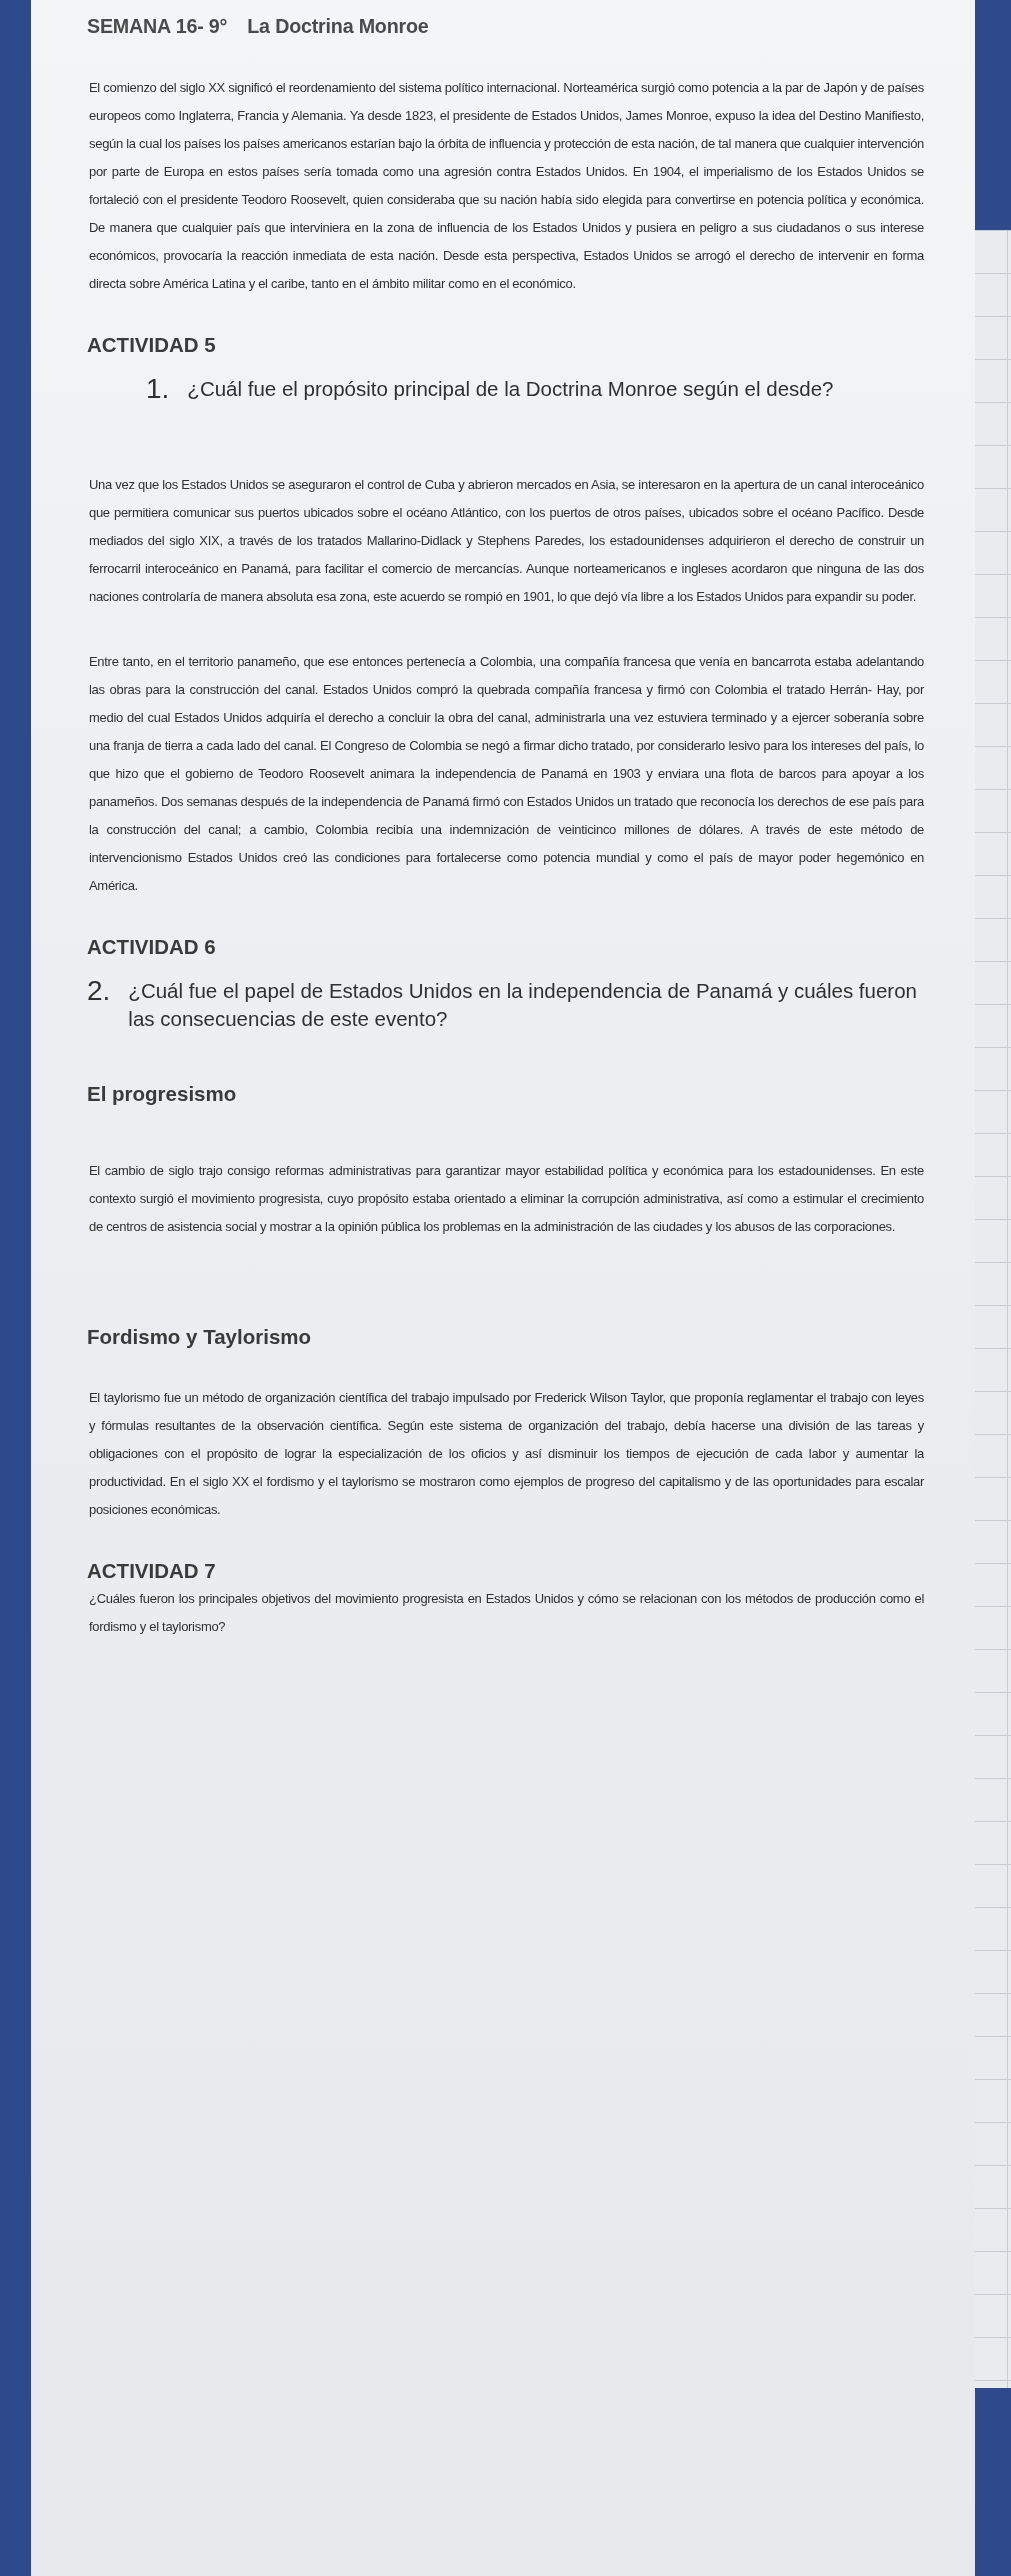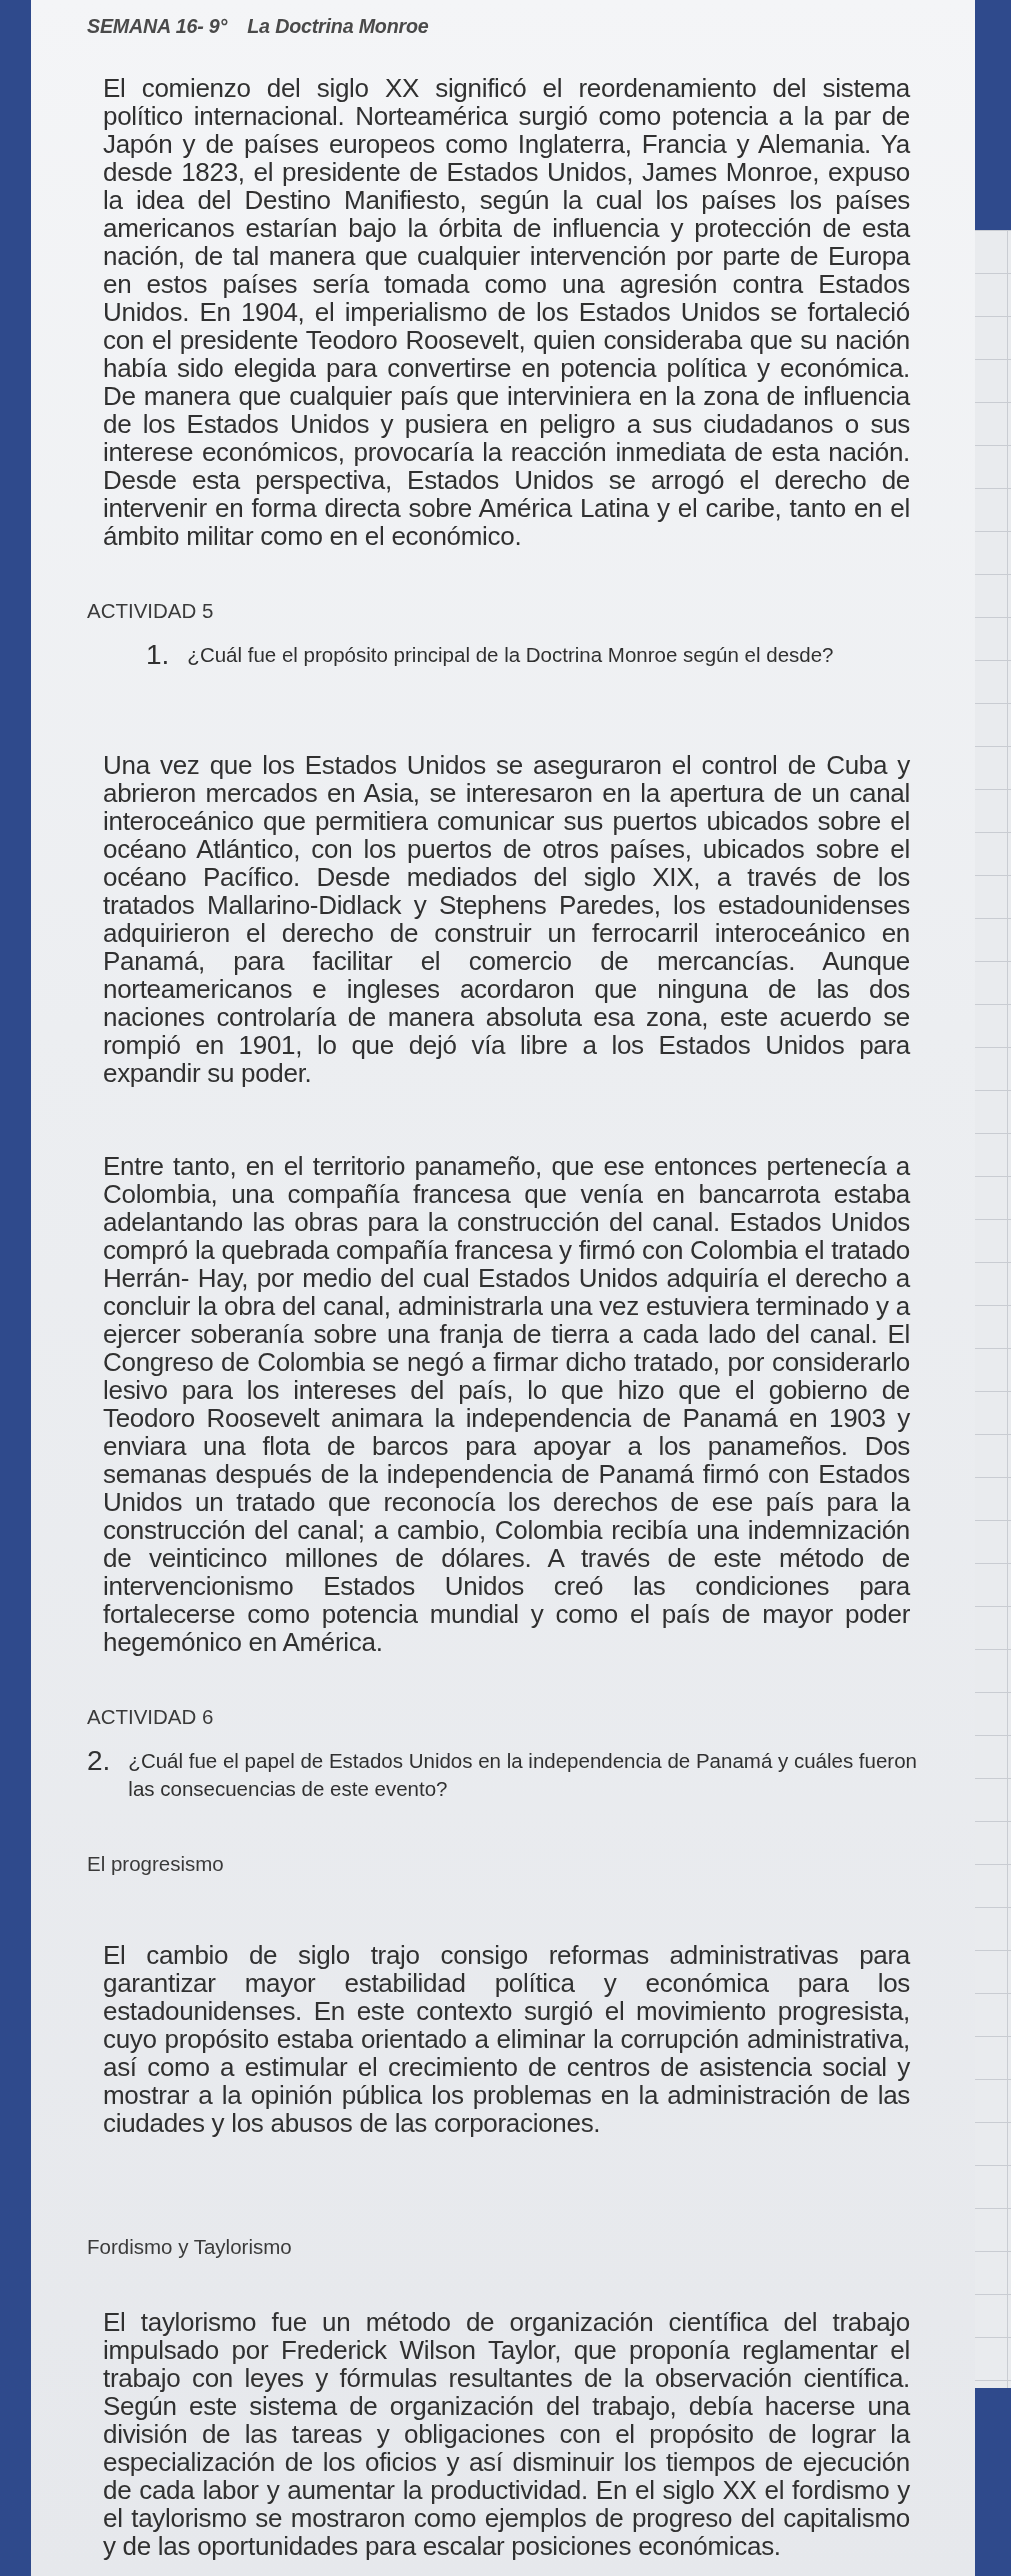--- a/index.html
+++ b/index.html
@@ -18,33 +18,33 @@
   }
   .page {
     position: absolute; left: 31px; top: 0; width: 944px; height: 2576px;
     background: linear-gradient(180deg, #f4f5f7 0%, #eceef1 40%, #e6e8ec 100%);
     color: #2a2a2a;
     box-sizing: border-box;
     padding: 14.8px 49px 0 56px;
   }
   .header {
     font-weight: bold; font-size: 19.7px; letter-spacing: -0.2px;
-    color: #4a4a4a; margin: 0 0 36px 0; font-style: italic;
+    color: #4a4a4a; margin: 0 0 36px 0;
   }
   .header span { margin-right: 14.8px; }
   p {
-    margin: 16px; font-size: 26px; line-height: 28px;
+    margin: 2px; font-size: 13px; line-height: 28px;
     text-align: justify; color: #303030;
     letter-spacing: -0.3px;
   }
   .gap-sm { height: 18px; }
   .gap-md { height: 33px; }
   .gap-lg { height: 49px; }
   .section-title {
-    font-weight: normal; font-size: 20.5px; color: #3a3a3a; margin: 0;
+    font-weight: bold; font-size: 20.5px; color: #3a3a3a; margin: 0;
   }
   .question {
     display: flex; font-size: 20.5px; line-height: 28px; color: #303030;
   }
   .question .num { font-size: 28px; margin-right: 18px; line-height: 28px; }
   .q1 { padding-left: 59px; }
   .q2 { padding-left: 0; }
 </style>
 </head>
 <body>

